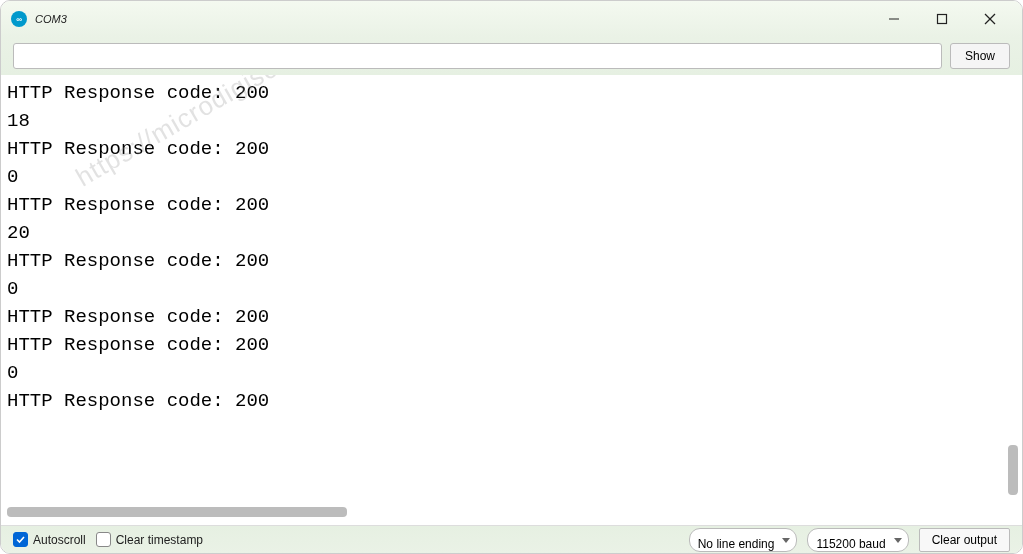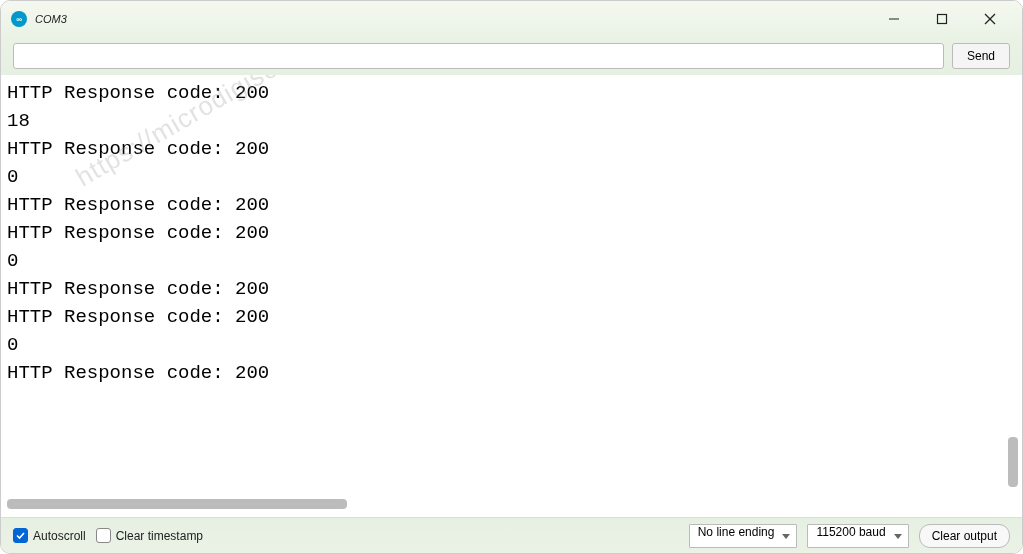--- a/index.html
+++ b/index.html
@@ -128,21 +128,21 @@
       top: -10px;
       left: 50px;
       font-size: 26px;
       color: rgba(140,140,140,0.25);
       transform: rotate(-30deg);
       pointer-events: none;
       font-family: Arial, sans-serif;
       letter-spacing: 1px;
     }
     .footer {
-      height: 36px;
+      height: 28px;
       background: linear-gradient(to bottom, #e6f0e2, #eaf2e6);
       display: flex;
       align-items: center;
       padding: 0 12px;
       gap: 10px;
       flex-shrink: 0;
       border-top: 1px solid #ddd;
     }
     .checkbox-wrap {
       display: flex;
@@ -165,46 +165,46 @@
     .checkbox.checked {
       background: #0066d6;
       border-color: #0066d6;
     }
     .checkbox.checked svg { display: block; }
     .checkbox svg { display: none; }
     .spacer { flex: 1; }
     .select {
       height: 24px;
       border: 1px solid #bbb;
-      border-radius: 1px;
-      background: #fff;
-      font-size: 12px;
-      padding: 0 22px 0 8px;
-      display: flex;
-      align-items: flex-start;
+      border-radius: 11px;
+      background: #fff;
+      font-size: 12px;
+      padding: 16px 22px 0 8px;
+      display: flex;
+      align-items: flex-end;
       position: relative;
       cursor: pointer;
       min-width: 100px;
     }
     .select::after {
       content: "";
       position: absolute;
       right: 6px;
       top: 9px;
       width: 0;
       height: 0;
       border-left: 4px solid transparent;
       border-right: 4px solid transparent;
       border-top: 5px solid #666;
     }
     .clear-btn {
       height: 24px;
       padding: 0 12px;
       border: 1px solid #bbb;
-      border-radius: 11px;
+      border-radius: 2px;
       background: #f8f8f8;
       font-size: 12px;
       cursor: pointer;
     }
   </style>
 </head>
 <body>
 
 <div class="window">
 
@@ -226,31 +226,32 @@
         <svg width="12" height="12">
             <line x1="1" y1="1" x2="11" y2="11" stroke="#222" stroke-width="1.2"></line>
             <line x1="11" y1="1" x2="1" y2="11" stroke="#222" stroke-width="1.2"></line>
           </svg>
       </div>
     </div>
   </div>
 
   <div class="input-row">
     <input class="serial-input" value="" style="">
-    <button class="send-btn">Send</button>
+    <button class="send-btn">Show</button>
   </div>
 
   <div class="output">
     <div class="watermark">https://microdigisoft.com · 19:15</div>
     <div id="output-lines">
         <div class="output-line">HTTP Response code: 200</div>
         <div class="output-line">18</div>
         <div class="output-line">HTTP Response code: 200</div>
         <div class="output-line">0</div>
         <div class="output-line">HTTP Response code: 200</div>
+        <div class="output-line">20</div>
         <div class="output-line">HTTP Response code: 200</div>
         <div class="output-line">0</div>
         <div class="output-line">HTTP Response code: 200</div>
         <div class="output-line">HTTP Response code: 200</div>
         <div class="output-line">0</div>
         <div class="output-line">HTTP Response code: 200</div>
       </div>
     <div class="vscroll-thumb"></div>
     <div class="hscroll-track">
       <div class="hscroll-thumb"></div>

